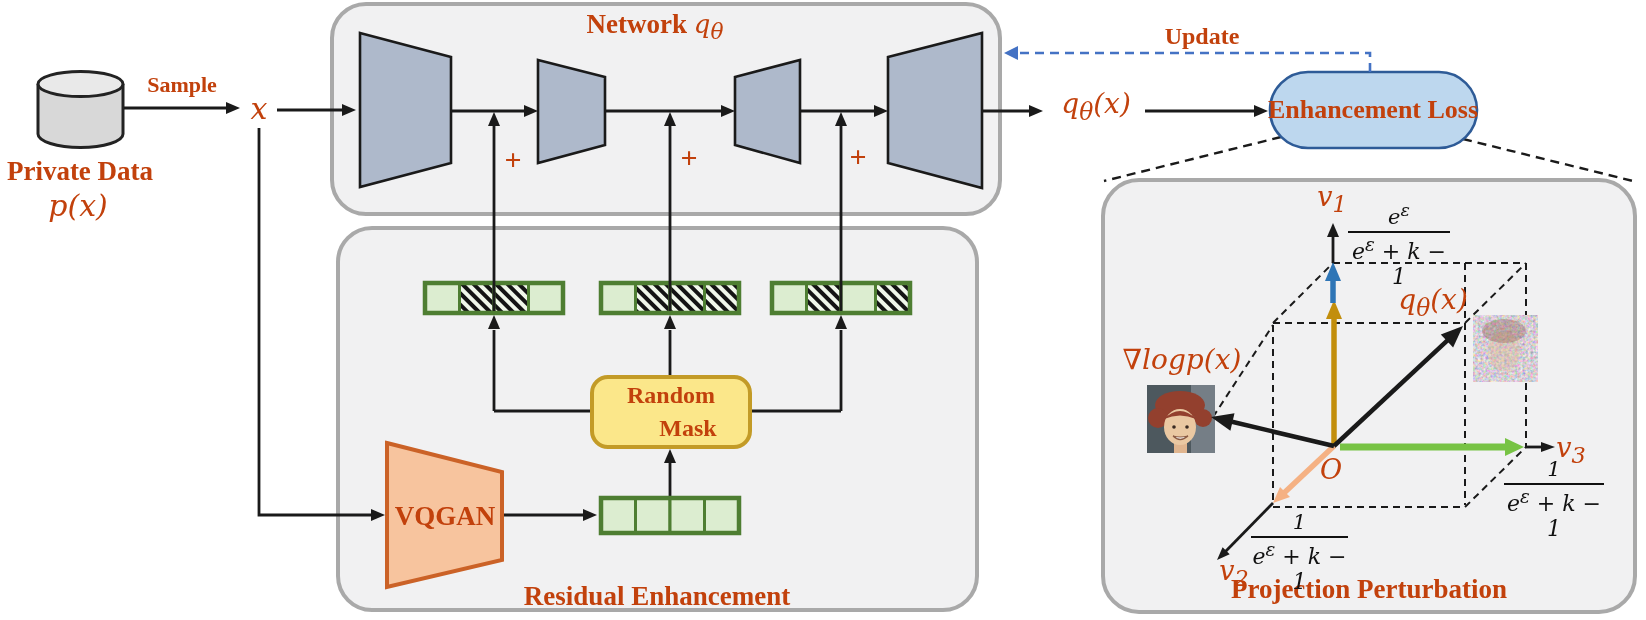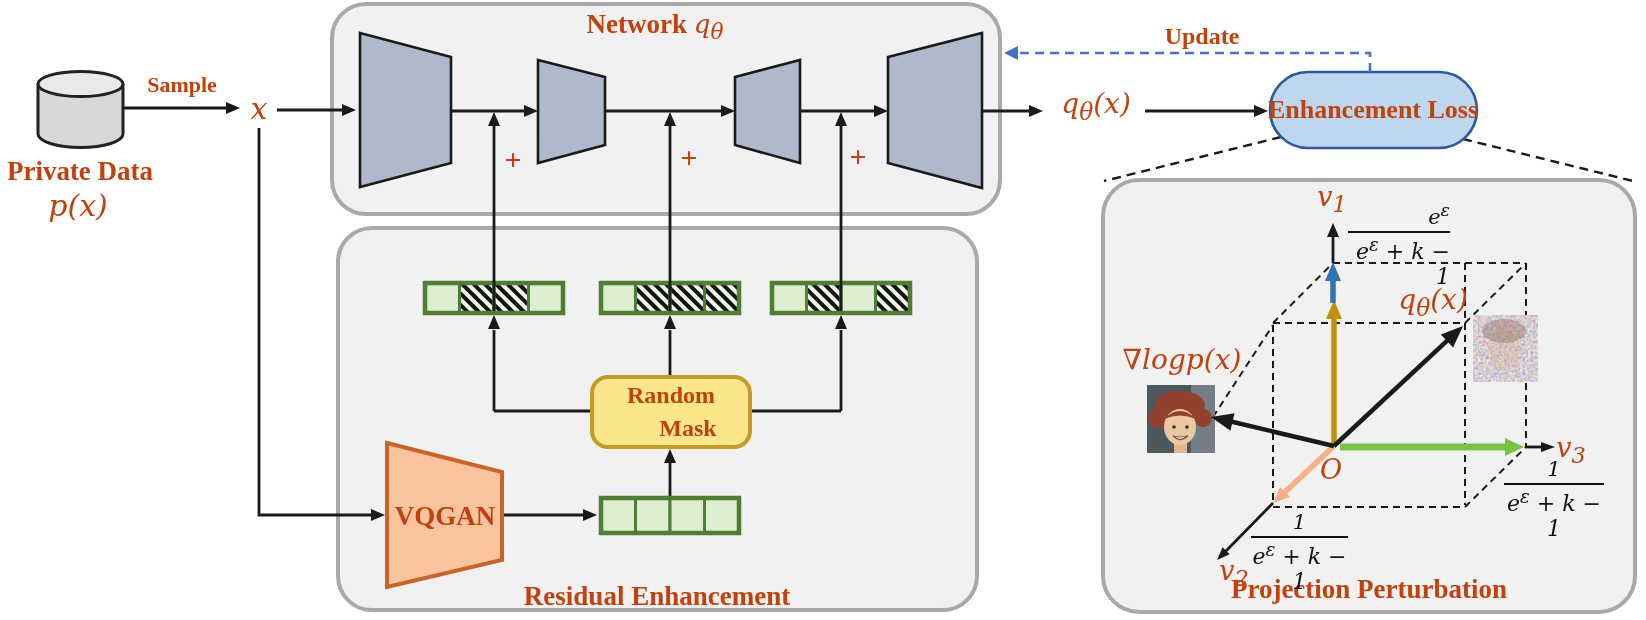--- a/index.html
+++ b/index.html
@@ -268,21 +268,21 @@
 <div class="lbl b" style="left:657px;top:596px;font-size:27px;">Residual Enhancement</div>
 
 <div class="lbl b" style="left:1369px;top:589px;font-size:27px;">Projection Perturbation</div>
 <div class="lbl m" style="left:1332px;top:200px;font-size:27px;">v<sub>1</sub></div>
 <div class="lbl m" style="left:1234px;top:574px;font-size:27px;">v<sub>2</sub></div>
 <div class="lbl m" style="left:1571px;top:451px;font-size:27px;">v<sub>3</sub></div>
 <div class="lbl m" style="left:1331px;top:470px;font-size:27px;">O</div>
 <div class="lbl m" style="left:1182px;top:360px;font-size:28px;">∇logp(x)</div>
 <div class="lbl m" style="left:1433px;top:303px;font-size:28px;">q<sub>θ</sub>(x)</div>
 
-<div class="frac" style="left:1348px;top:201px;width:102px;text-align:right;">
+<div class="frac" style="left:1348px;top:201px;width:102px;">
   <div class="fnum" style="font-size:21px;">e<sup>ε</sup></div>
   <div class="fbar"></div>
   <div class="fden" style="font-size:22px;">e<sup>ε</sup> + k − 1</div>
 </div>
 <div class="frac" style="left:1251px;top:511px;width:97px;">
   <div class="fnum" style="font-size:21px;">1</div>
   <div class="fbar"></div>
   <div class="fden" style="font-size:22px;">e<sup>ε</sup> + k − 1</div>
 </div>
 <div class="frac" style="left:1504px;top:458px;width:100px;">

